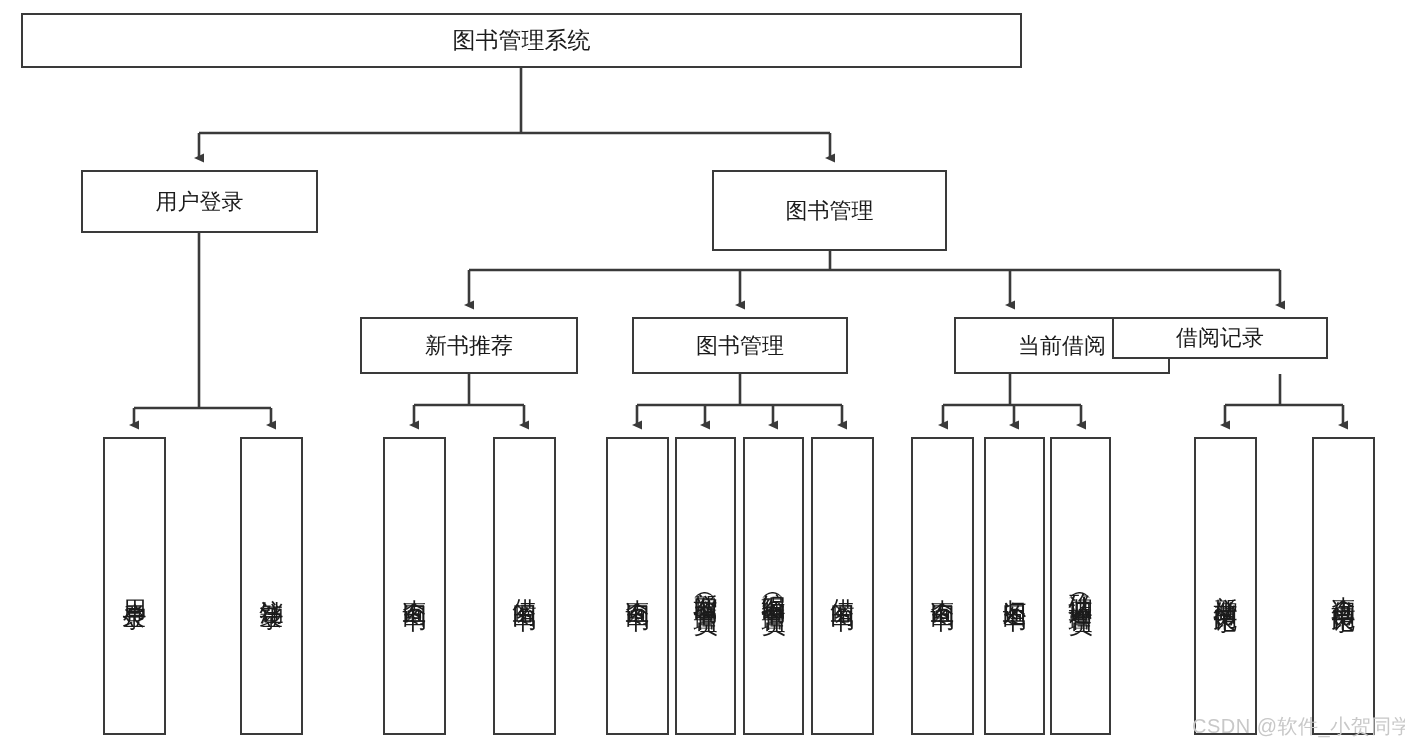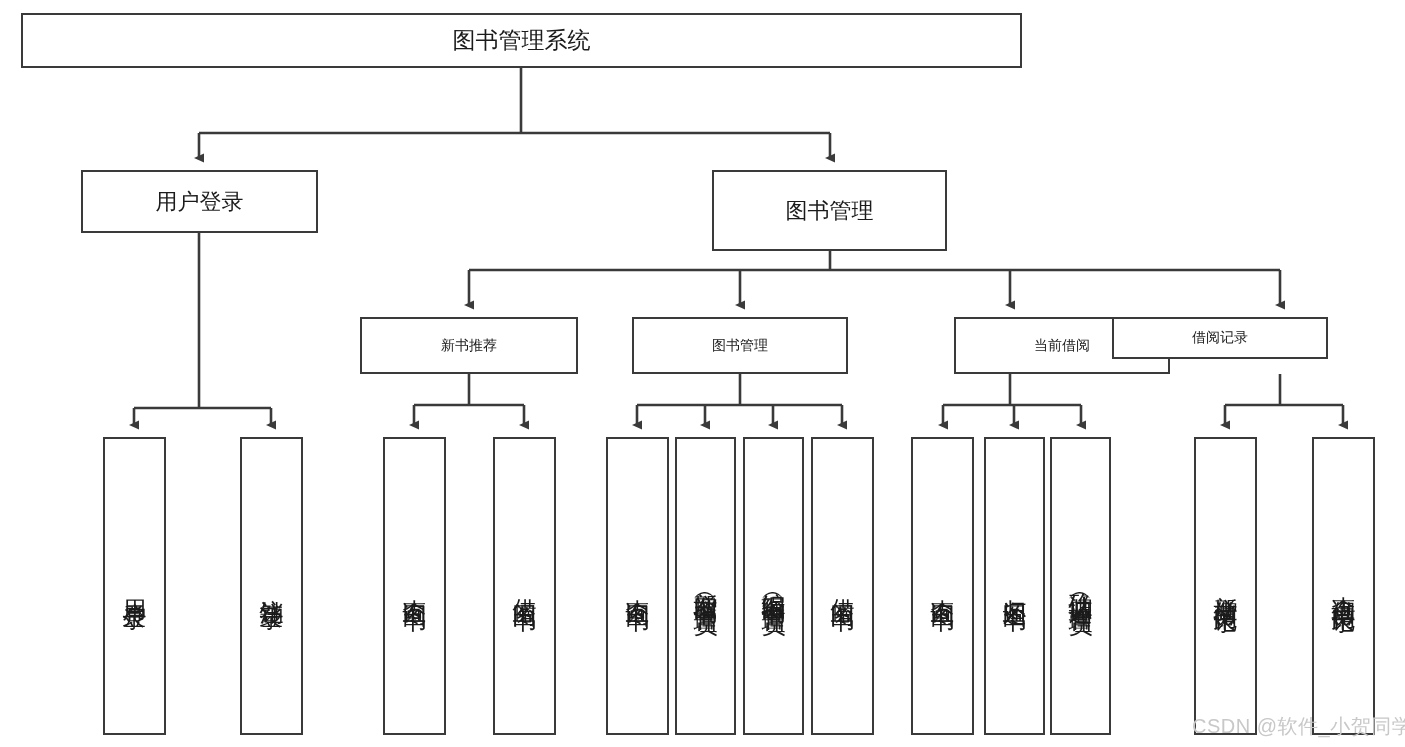--- a/index.html
+++ b/index.html
@@ -35,21 +35,21 @@
     z-index: 2;
   }
   .node .label {
     color: #1b1b1b;
     text-align: center;
     line-height: 1.08;
     white-space: nowrap;
   }
   .node.root .label { font-size: 23px; }
   .node.level2 .label { font-size: 22px; }
-  .node.level3 .label { font-size: 14px; }
+  .node.level3 .label { font-size: 22px; }
   .node.leaf {
     align-items: center;
     justify-content: center;
   }
   .node.leaf .label {
     writing-mode: vertical-rl;
     text-orientation: upright;
     font-size: 24px;
     letter-spacing: 3px;
     line-height: 1;

